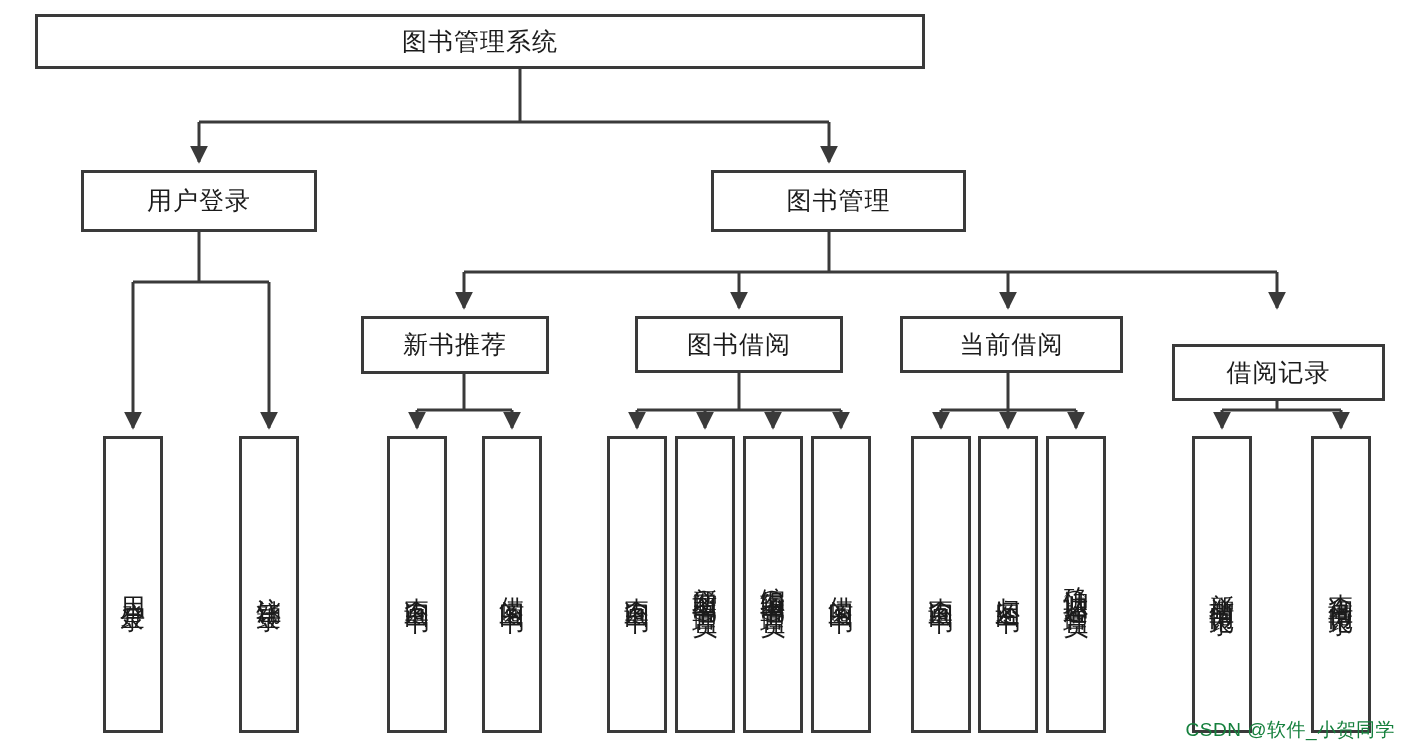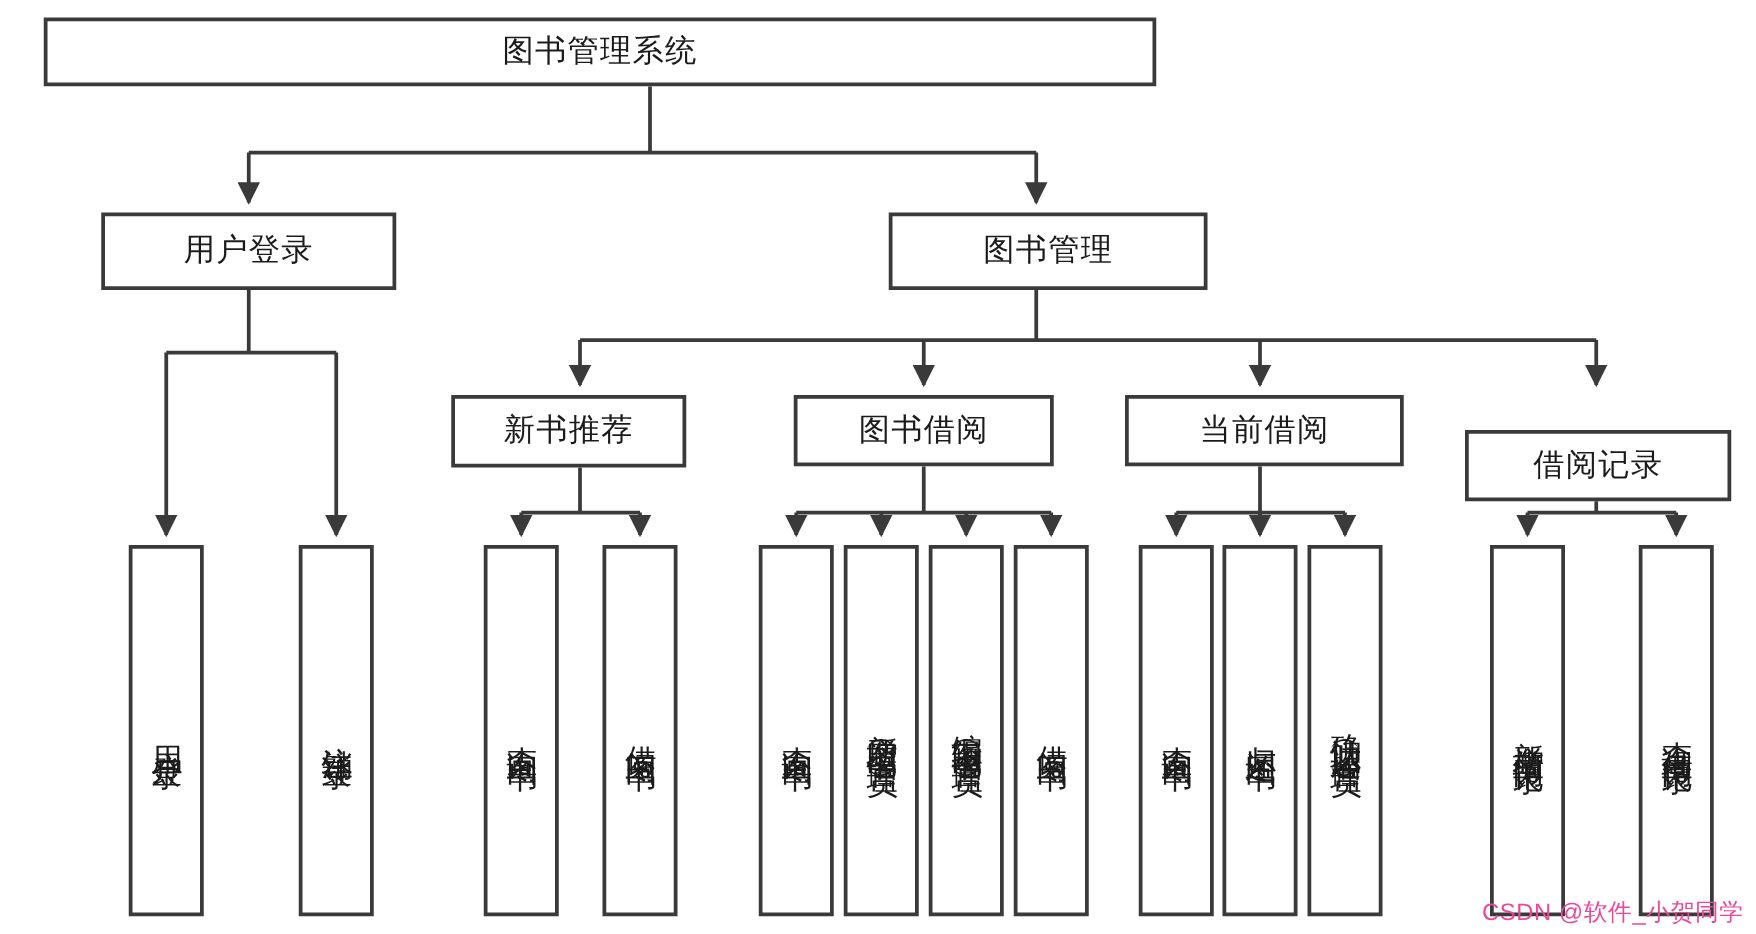--- a/index.html
+++ b/index.html
@@ -45,21 +45,21 @@
     font-size:25px;
     line-height:1.06;
     letter-spacing:4px;
     white-space:nowrap;
   }
   .watermark{
     position:absolute;
     right:10px;
     bottom:4px;
     font-size:19px;
-    color:#ec4899;
+    color:#15803d;
     letter-spacing:0.5px;
     font-family:"Liberation Sans","DejaVu Sans",sans-serif;
     white-space:nowrap;
     pointer-events:none;
   }
 </style>
 </head>
 <body>
 
 <div id="diagram-root">

